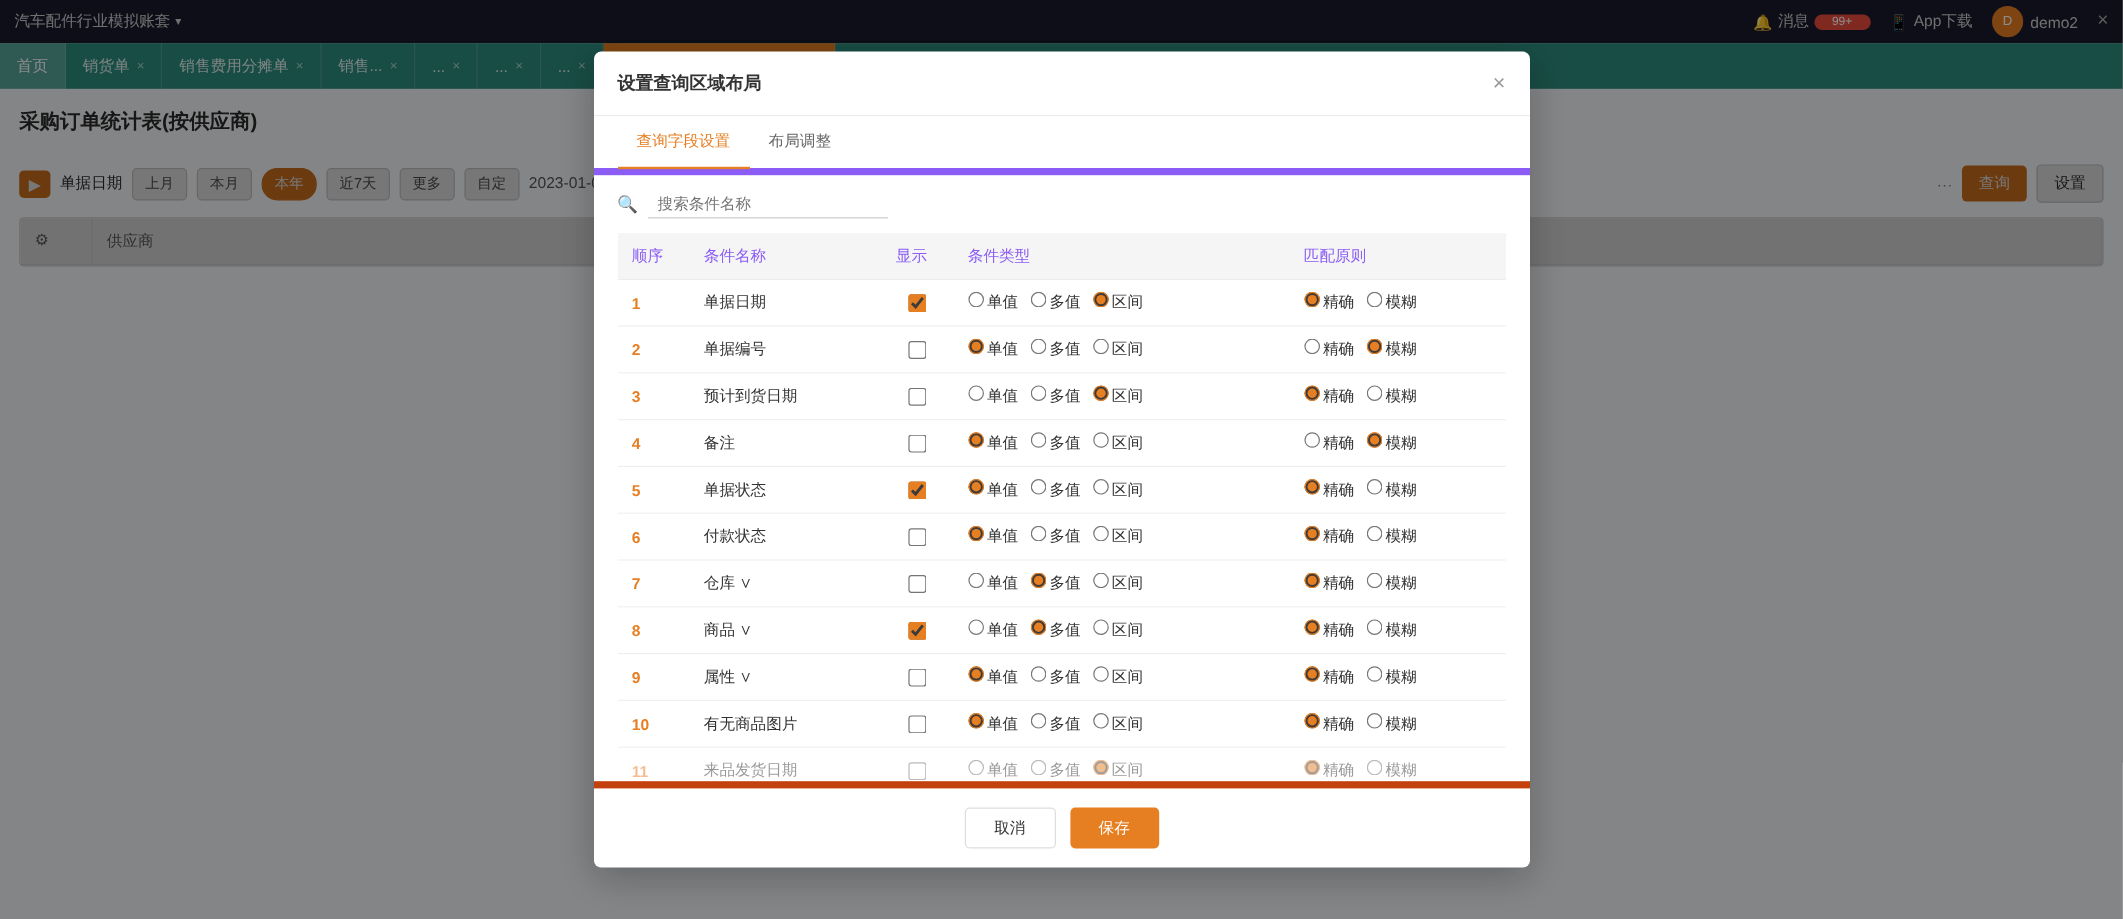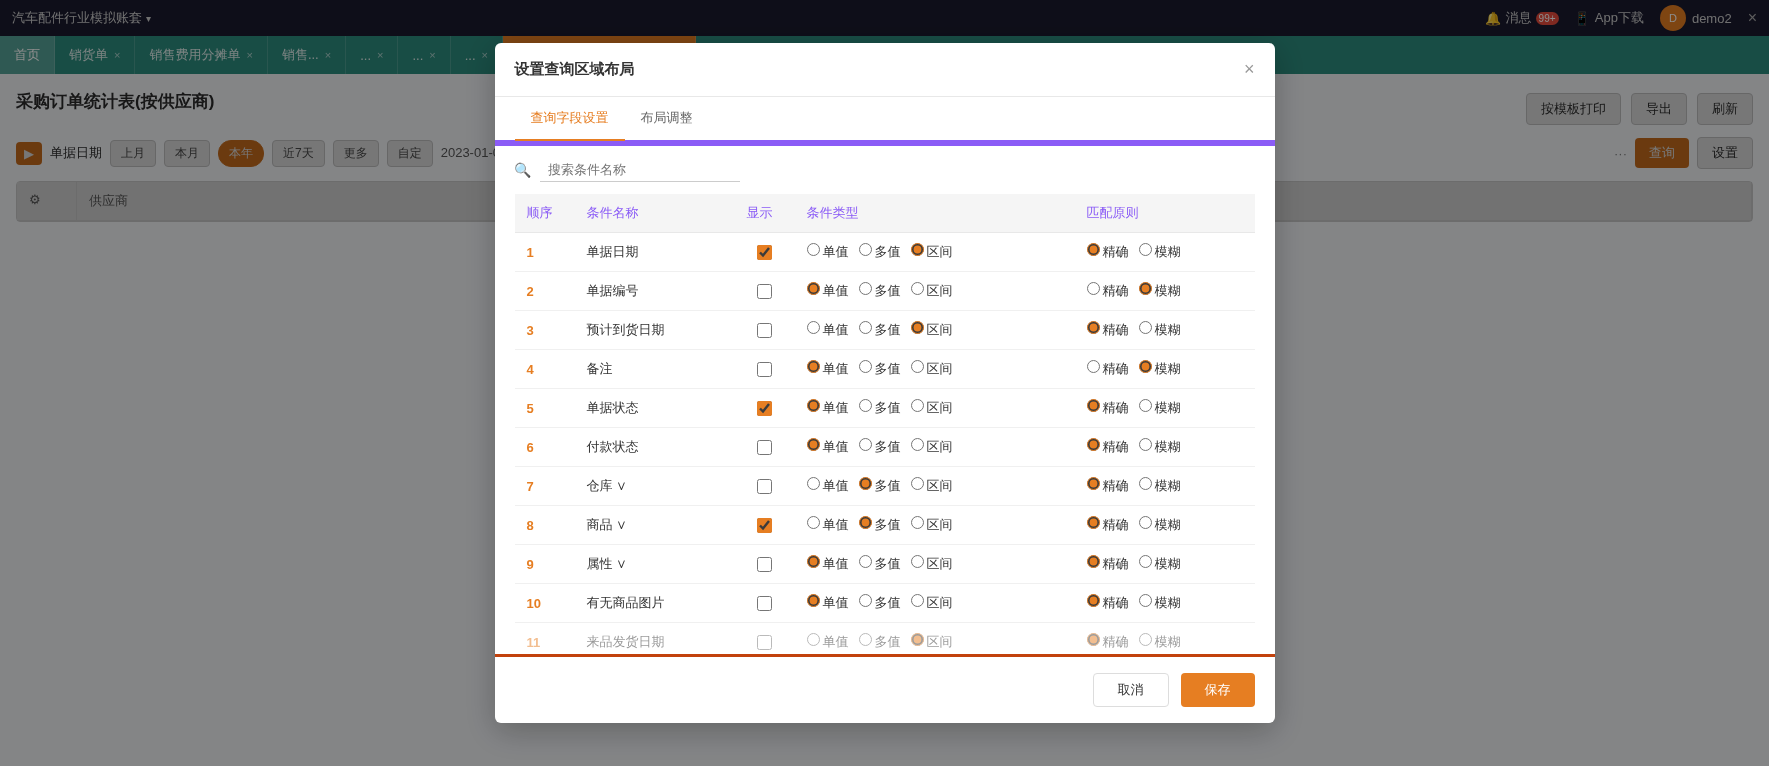--- a/index.html
+++ b/index.html
@@ -10,21 +10,21 @@
       height: 36px;
       background: #1a1a2e;
       display: flex;
       align-items: center;
       justify-content: space-between;
       padding: 0 12px;
       color: #ccc;
     }
     .top-bar-left { font-size: 13px; color: #ccc; display: flex; align-items: center; gap: 6px; }
     .top-bar-right { display: flex; align-items: center; gap: 16px; font-size: 13px; }
-    .top-bar-right .badge { background: #e74c3c; color: white; border-radius: 10px; padding: 1px 3px; font-size: 10px; }
+    .top-bar-right .badge { background: #e74c3c; color: white; border-radius: 10px; padding: 1px 15px; font-size: 10px; }
     .top-bar-right .avatar { width: 26px; height: 26px; border-radius: 50%; background: #e67e22; display: inline-flex; align-items: center; justify-content: center; color: white; font-size: 11px; }
 
     
     .tab-bar {
       height: 38px;
       background: #2c8c7e;
       display: flex;
       align-items: center;
       padding: 0 0 0 0;
     }
@@ -167,23 +167,23 @@
 
     
     .radio-group { display: flex; align-items: center; gap: 10px; }
     .radio-item { display: flex; align-items: flex-start; gap: 3px; cursor: pointer; }
     .radio-item input[type="radio"] { accent-color: #e67e22; cursor: pointer; }
 
     
     .modal-footer {
       padding: 16px 20px;
       display: flex;
-      justify-content: flex-end;
+      justify-content: center;
       gap: 12px;
-      border-top: 3px solid #c2410c;
+      border-top: 6px solid #c2410c;
     }
     .btn-cancel { background: white; color: #333; border: 1px solid #ddd; border-radius: 4px; padding: 7px 24px; cursor: pointer; font-size: 13px; }
     .btn-save { background: #e67e22; color: white; border: none; border-radius: 4px; padding: 7px 24px; cursor: pointer; font-size: 13px; }
 
     
     .modal-table-container::-webkit-scrollbar { width: 6px; }
     .modal-table-container::-webkit-scrollbar-track { background: #f1f1f1; }
     .modal-table-container::-webkit-scrollbar-thumb { background: #ccc; border-radius: 3px; }
 
     .top-bar-dropdown { display: flex; align-items: center; gap: 4px; }
@@ -245,25 +245,20 @@
   </div>
   <div class="tab-item current-page">
     <span>采购订单统计表(按供应商)</span>
     <span class="tab-close">×</span>
   </div>
 </div>
 
 <div class="page-content" style="filter: brightness(0.85);">
   <div style="display:flex;align-items:center;justify-content:space-between;margin-bottom:10px;">
     <h1 class="page-title">采购订单统计表(按供应商)</h1>
-    <div style="display:flex;gap:10px;">
-      <button class="btn-outline">按模板打印</button>
-      <button class="btn-outline">导出</button>
-      <button class="btn-outline">刷新</button>
-    </div>
   </div>
   <div class="date-filter">
     <span style="background:#e67e22;color:white;padding:4px 8px;border-radius:4px;cursor:pointer;">▶</span>
     <span style="font-size:13px;color:#333;">单据日期</span>
     <button class="date-btn">上月</button>
     <button class="date-btn">本月</button>
     <button class="date-btn active">本年</button>
     <button class="date-btn">近7天</button>
     <button class="date-btn">更多</button>
     <button class="date-btn">自定</button>

